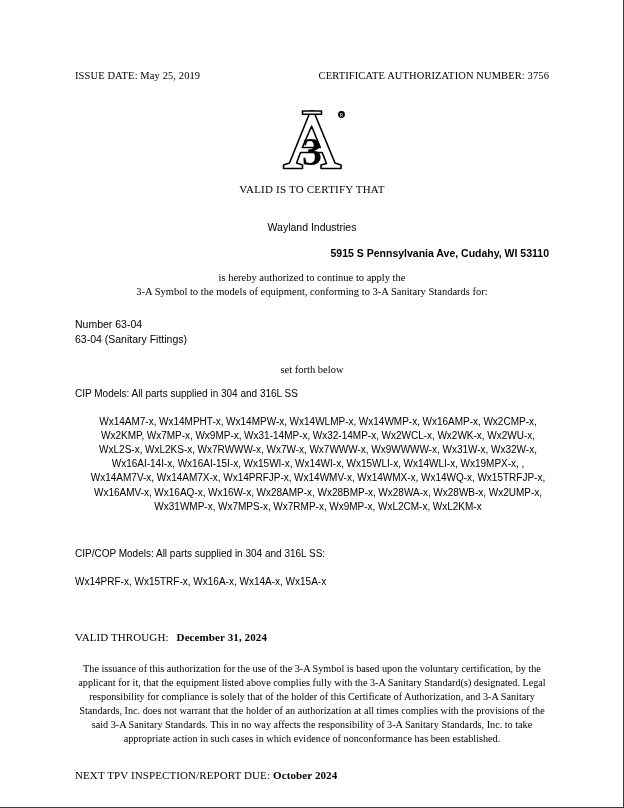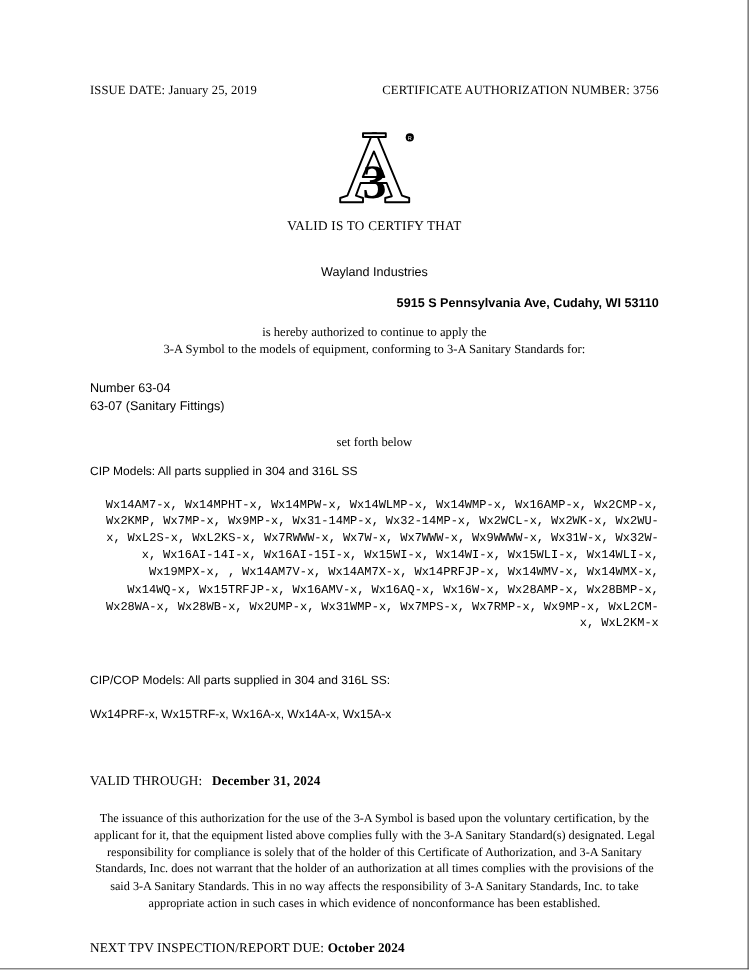--- a/index.html
+++ b/index.html
@@ -94,25 +94,25 @@
     margin-top: 18px;
   }
 
   
   .models-heading {
     font-family: "Liberation Sans", sans-serif;
     font-size: 10px;
     margin-top: 13px;
   }
   .models-list {
-    font-family: Liberation Mono, monospace;
+    font-family: Liberation Sans, sans-serif;
     font-size: 10px;
     line-height: 1.42;
     margin-top: 16px;
-    text-align: right;
+    text-align: center;
     word-spacing: -0.2px;
     margin-left: 12px;
   }
   .models-heading-2 {
     font-family: "Liberation Sans", sans-serif;
     font-size: 10px;
     margin-top: 34px;
   }
   .models-list-2 {
     font-family: "Liberation Sans", sans-serif;
@@ -154,21 +154,21 @@
     margin-left: 3px;
   }
 </style>
 </head>
 <body>
 
 <div class="page">
   <div class="content">
 
     <div class="header-row">
-      <span class="issue-date">ISSUE DATE: January 25, 2019</span>
+      <span class="issue-date">ISSUE DATE: May 25, 2019</span>
       <span class="cert-number">CERTIFICATE AUTHORIZATION NUMBER: 3756</span>
     </div>
 
     <div class="logo-block">
       <div class="logo">
         <svg width="86" height="68" viewBox="0 0 86 68" xmlns="http://www.w3.org/2000/svg">
 
           <path d="M41.5 4 L44.5 4 L66 56 L72 58 L72 61.5 L52 61.5 L52 58 L57.5 56.5 L53.2 45.5 L31.5 45.5 L27.6 56 L33.5 58 L33.5 61.5 L14.5 61.5 L14.5 58 L20.5 56 Z M33.3 40.5 L51.3 40.5 L42.6 19.2 Z" fill="#ffffff" stroke="#000000" stroke-width="1.6" stroke-linejoin="round"></path>
 
           <path d="M33.5 4 L52.5 4 L52.5 7.2 L33.5 7.2 Z" fill="#ffffff" stroke="#000000" stroke-width="1.6" stroke-linejoin="round"></path>
@@ -186,21 +186,21 @@
     <div class="company">Wayland Industries</div>
     <div class="address">5915 S Pennsylvania Ave, Cudahy, WI 53110</div>
 
     <div class="authorized">
       <div>is hereby authorized to continue to apply the</div>
       <div>3-A Symbol to the models of equipment, conforming to 3-A Sanitary Standards for:</div>
     </div>
 
     <div class="standard-number">
       <div>Number 63-04</div>
-      <div>63-07 (Sanitary Fittings)</div>
+      <div>63-04 (Sanitary Fittings)</div>
     </div>
 
     <div class="setforth">set forth below</div>
 
     <div class="models-heading">CIP Models: All parts supplied in 304 and 316L SS</div>
     <div class="models-list">Wx14AM7-x, Wx14MPHT-x, Wx14MPW-x, Wx14WLMP-x, Wx14WMP-x, Wx16AMP-x, Wx2CMP-x, Wx2KMP, Wx7MP-x, Wx9MP-x, Wx31-14MP-x, Wx32-14MP-x, Wx2WCL-x, Wx2WK-x, Wx2WU-x, WxL2S-x, WxL2KS-x, Wx7RWWW-x, Wx7W-x, Wx7WWW-x, Wx9WWWW-x, Wx31W-x, Wx32W-x, Wx16AI-14I-x, Wx16AI-15I-x, Wx15WI-x, Wx14WI-x, Wx15WLI-x, Wx14WLI-x, Wx19MPX-x, , Wx14AM7V-x, Wx14AM7X-x, Wx14PRFJP-x, Wx14WMV-x, Wx14WMX-x, Wx14WQ-x, Wx15TRFJP-x, Wx16AMV-x, Wx16AQ-x, Wx16W-x, Wx28AMP-x, Wx28BMP-x, Wx28WA-x, Wx28WB-x, Wx2UMP-x, Wx31WMP-x, Wx7MPS-x, Wx7RMP-x, Wx9MP-x, WxL2CM-x, WxL2KM-x</div>
 
     <div class="models-heading-2">CIP/COP Models: All parts supplied in 304 and 316L SS:</div>
     <div class="models-list-2">Wx14PRF-x, Wx15TRF-x, Wx16A-x, Wx14A-x, Wx15A-x</div>
 

